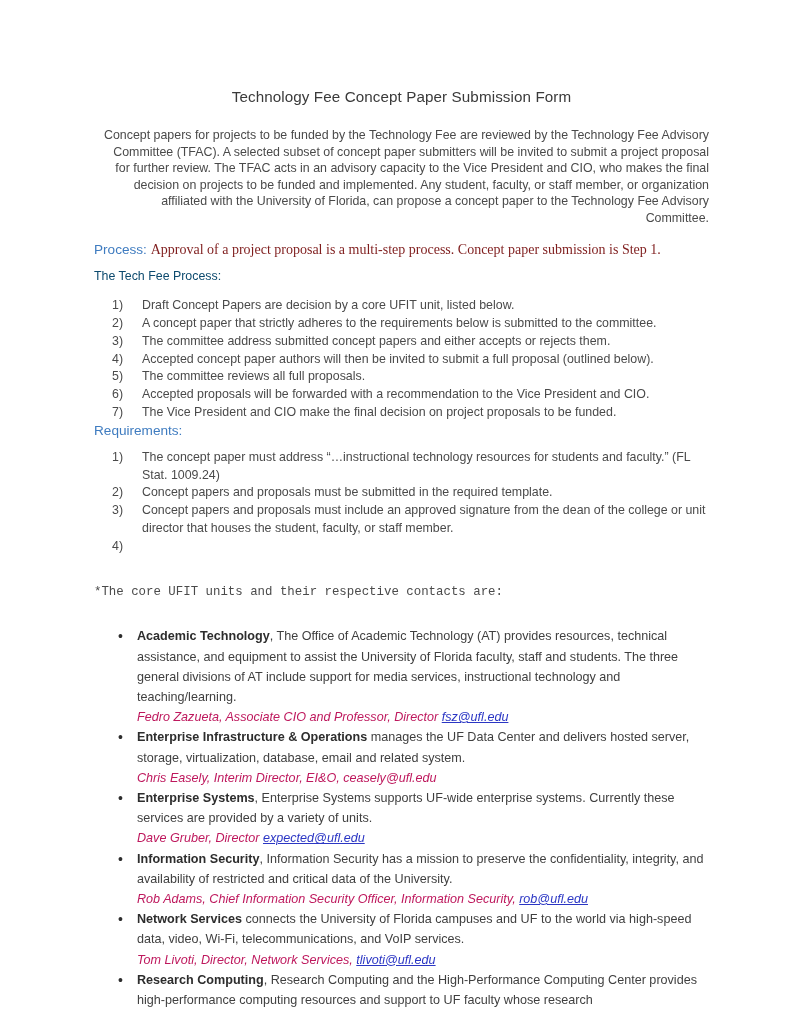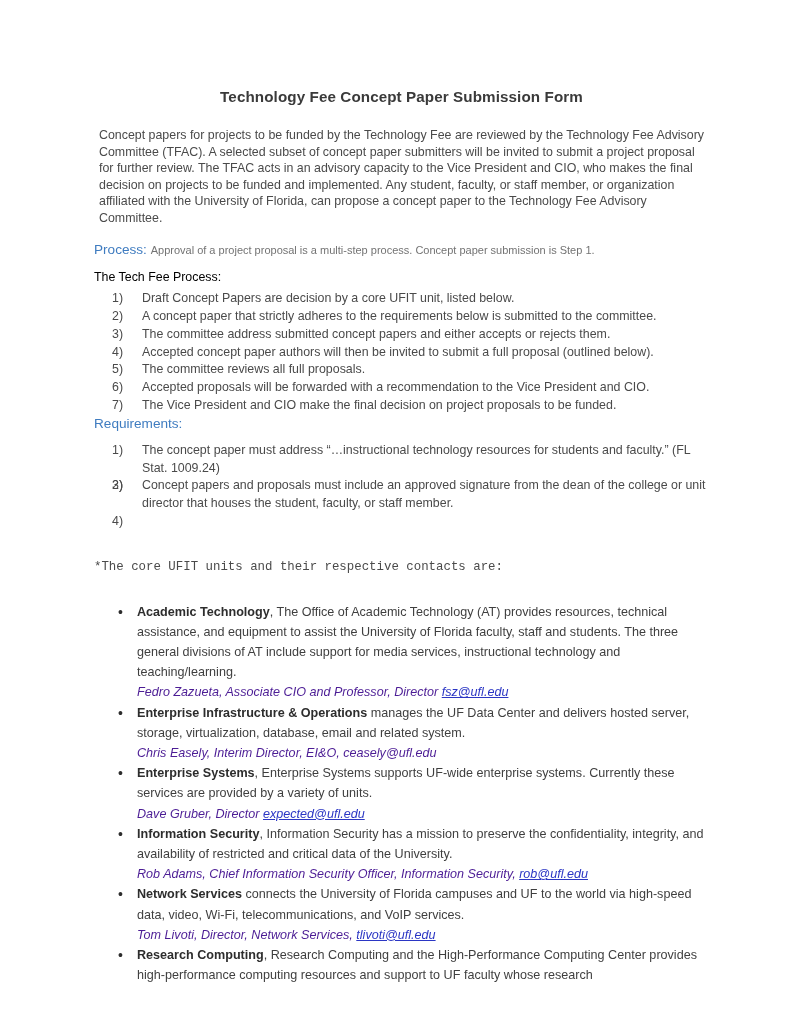--- a/index.html
+++ b/index.html
@@ -18,49 +18,50 @@
   }
   .page {
     width: 791px;
     height: 1024px;
     box-sizing: border-box;
     padding: 88px 82px 0 94px;
     background: #ffffff;
   }
   .doc-title {
     font-size: 15.2px;
-    font-weight: 700;
+    font-weight: 400;
     color: #3a3a3a;
     text-align: center;
     margin: 0 0 22px 0;
     letter-spacing: 0.1px;
   }
   p.para {
     font-size: 12.4px;
     line-height: 16.6px;
     margin: 0 0 14px 5px;
     color: #4a4a4a;
-    text-align: left;
+    text-align: right;
   }
   .section-heading {
     font-size: 13.6px;
     color: #3f7cc0;
     margin: 0 0 10px 0;
     font-weight: 400;
     line-height: 17px;
   }
   .section-heading .after {
-    color: #737373;
-    font-size: 11px;
+    color: #7f1d1d;
+    font-size: 14px;
+    font-family: Liberation Serif, serif;
   }
   .lead-line {
     font-size: 12.4px;
     line-height: 16.6px;
-    margin: 0 0 5px 0;
-    color: #000000;
+    margin: 0 0 13px 0;
+    color: #0c4a6e;
   }
   ol.numlist {
     list-style: none;
     margin: 0 0 0 0;
     padding: 0;
   }
   ol.numlist > li {
     position: relative;
     padding-left: 48px;
     font-size: 12.4px;
@@ -101,21 +102,21 @@
     line-height: 20.2px;
     color: #2d2d2d;
   }
   .unit-name {
     font-weight: bold;
     color: #2d2d2d;
     text-align: center;
   }
   .contact {
     font-style: italic;
-    color: #4c1d95;
+    color: #be185d;
   }
   a.email {
     color: #2b36c4;
     text-decoration: underline;
     font-style: italic;
   }
   .footnote-lead {
     font-size: 12.4px;
     line-height: 16.6px;
     margin: 46px 0 26px 0;
@@ -174,20 +175,21 @@
     <span>Requirements:</span>
   </div>
 
   <ol class="numlist req-list">
     <li>
       <span class="num">1)</span>
       <span>The concept paper must address “…instructional technology resources for students and faculty.” (FL Stat. 1009.24)</span>
     </li>
     <li>
       <span class="num">2)</span>
+      <span>Concept papers and proposals must be submitted in the required template.</span>
     </li>
     <li>
       <span class="num">3)</span>
       <span>Concept papers and proposals must include an approved signature from the dean of the college or unit director that houses the student, faculty, or staff member.</span>
     </li>
     <li>
       <span class="num">4)</span>
     </li>
   </ol>
 

